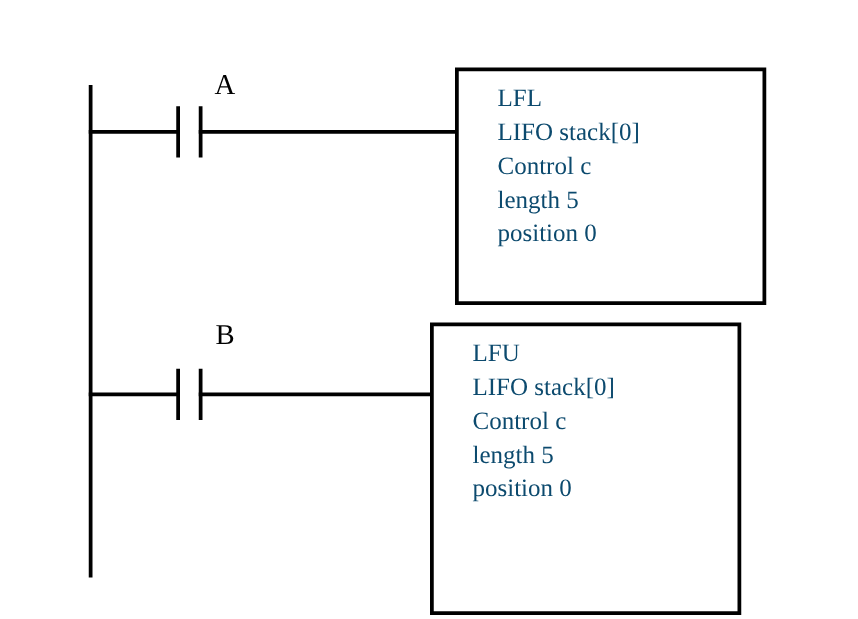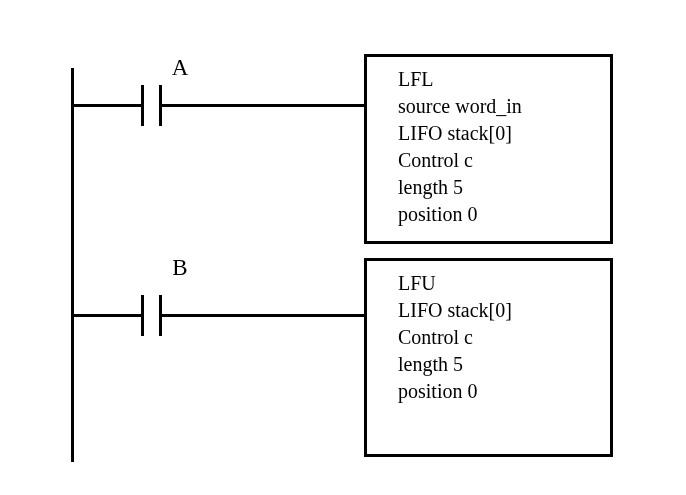--- a/index.html
+++ b/index.html
@@ -60,21 +60,21 @@
     left: 31px;
     top: 9px;
     margin: 0;
     padding: 0;
     list-style: none;
   }
   .instruction-line {
     font-family: "Liberation Serif", "DejaVu Serif", serif;
     font-size: 20px;
     line-height: 27px;
-    color: #000000;
+    color: #0c4a6e;
     white-space: pre;
   }
 </style>
 </head>
 <body>
 
 <div id="canvas">
 
   <div class="rail-vertical" style="left:71px; top:68px; height:394px;"></div>
 
@@ -84,39 +84,38 @@
 
   <div class="contact-bar" style="left:159px; top:85px; height:41px;"></div>
 
   <div class="wire-horizontal" style="left:159px; top:104px; width:207px;"></div>
 
   <div class="contact-label" style="left:150px; top:56px; width:60px;">A</div>
 
   <div class="instruction-block" style="left:364px; top:54px; width:249px; height:190px;">
     <ul class="instruction-lines">
       <li class="instruction-line">LFL</li>
-      <li class="instruction-line">source word_in</li>
       <li class="instruction-line">LIFO stack[0]</li>
       <li class="instruction-line">Control c</li>
       <li class="instruction-line">length 5</li>
       <li class="instruction-line">position 0</li>
     </ul>
   </div>
 
   <div class="wire-horizontal" style="left:71px; top:314px; width:73px;"></div>
 
   <div class="contact-bar" style="left:141px; top:295px; height:41px;"></div>
 
   <div class="contact-bar" style="left:159px; top:295px; height:41px;"></div>
 
   <div class="wire-horizontal" style="left:159px; top:314px; width:207px;"></div>
 
   <div class="contact-label" style="left:150px; top:256px; width:60px;">B</div>
 
-  <div class="instruction-block" style="left:364px; top:258px; width:249px; height:199px;">
+  <div class="instruction-block" style="left:344px; top:258px; width:249px; height:234px;">
     <ul class="instruction-lines">
       <li class="instruction-line">LFU</li>
       <li class="instruction-line">LIFO stack[0]</li>
       <li class="instruction-line">Control c</li>
       <li class="instruction-line">length 5</li>
       <li class="instruction-line">position 0</li>
     </ul>
   </div>
 
 </div>

